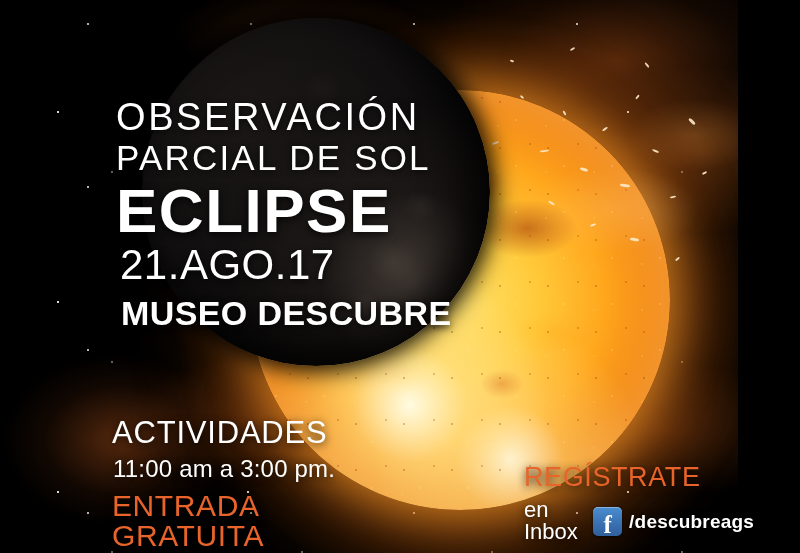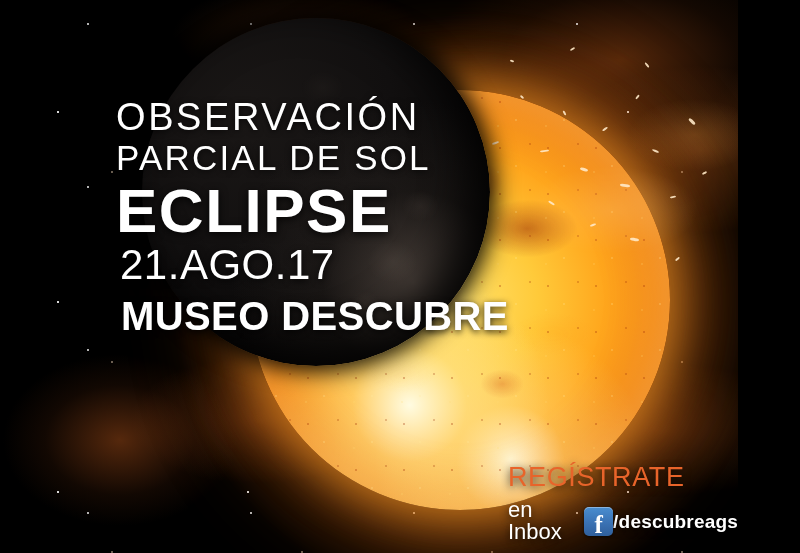--- a/index.html
+++ b/index.html
@@ -227,21 +227,21 @@
   #t-date {
     font-size: 42px;
     font-weight: 400;
     letter-spacing: 0.5px;
     line-height: 1;
     margin-top: 2px;
     margin-left: 4px;
     text-shadow: 0 2px 7px rgba(0,0,0,.85);
   }
   #t-venue {
-    font-size: 40px;
+    font-size: 34px;
     font-weight: 600;
     letter-spacing: 0.4px;
     line-height: 1;
     margin-top: 10px;
     margin-left: 5px;
     text-shadow: 0 2px 7px rgba(0,0,0,.85);
   }
 
   
   #activities-block {
@@ -274,37 +274,37 @@
     letter-spacing: 0.6px;
     line-height: 1;
     margin-top: 10px;
     color: #e8642a;
     text-shadow: 0 2px 8px rgba(0,0,0,.9);
   }
 
   
   #register-block {
     position: absolute;
-    left: 508px;
+    left: 524px;
     bottom: 10px;
     width: 230px;
   }
   #t-registrate {
     font-size: 27px;
     font-weight: 400;
     letter-spacing: 0.6px;
     line-height: 1;
     color: #e8642a;
     text-shadow: 0 2px 8px rgba(0,0,0,.9);
   }
   #social-row {
     display: flex;
     align-items: center;
     margin-top: 8px;
-    gap: 0;
+    gap: 7px;
   }
   #t-inbox {
     font-size: 22px;
     font-weight: 400;
     color: #ffffff;
     line-height: 1;
     text-shadow: 0 2px 8px rgba(0,0,0,.9);
   }
   #fb-icon {
     width: 29px;
@@ -379,20 +379,25 @@
   <div id="right-bar"></div>
 
   <div id="headline-block">
     <div class="tx" id="t-observacion">OBSERVACIÓN</div>
     <div class="tx" id="t-parcial">PARCIAL DE SOL</div>
     <div class="tx" id="t-eclipse">ECLIPSE</div>
     <div class="tx" id="t-date">21.AGO.17</div>
     <div class="tx" id="t-venue">MUSEO DESCUBRE</div>
   </div>
 
+  <div id="activities-block">
+    <div id="t-actividades">ACTIVIDADES</div>
+    <div id="t-hours">11:00 am a 3:00 pm.</div>
+    <div id="t-free">ENTRADA GRATUITA</div>
+  </div>
 
   <div id="register-block">
     <div id="t-registrate">REGÍSTRATE</div>
     <div id="social-row">
       <div id="t-inbox">en Inbox</div>
       <div id="fb-icon">
           <span>f</span>
         </div>
       <div id="t-handle">/descubreags</div>
     </div>

